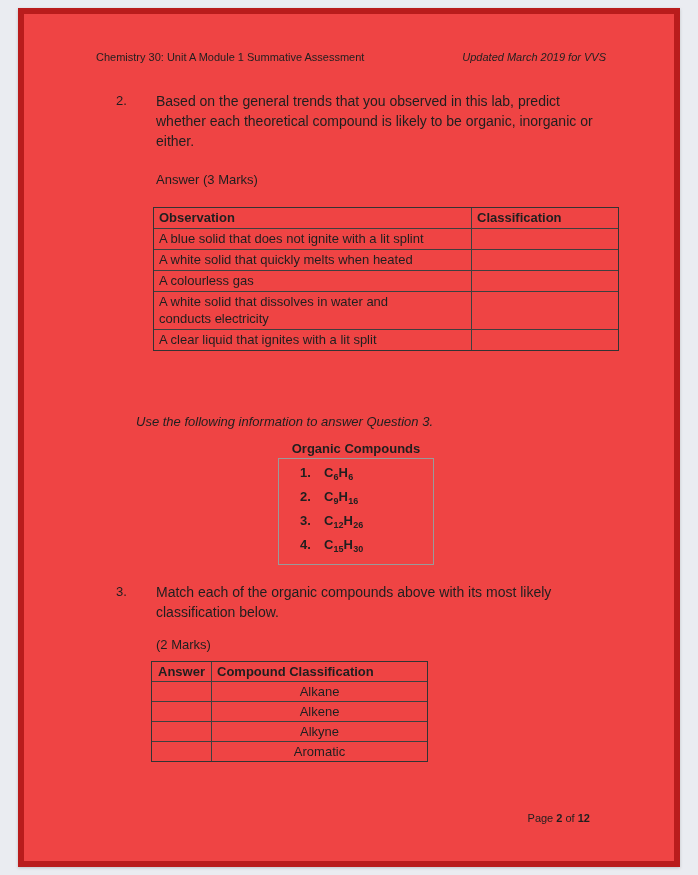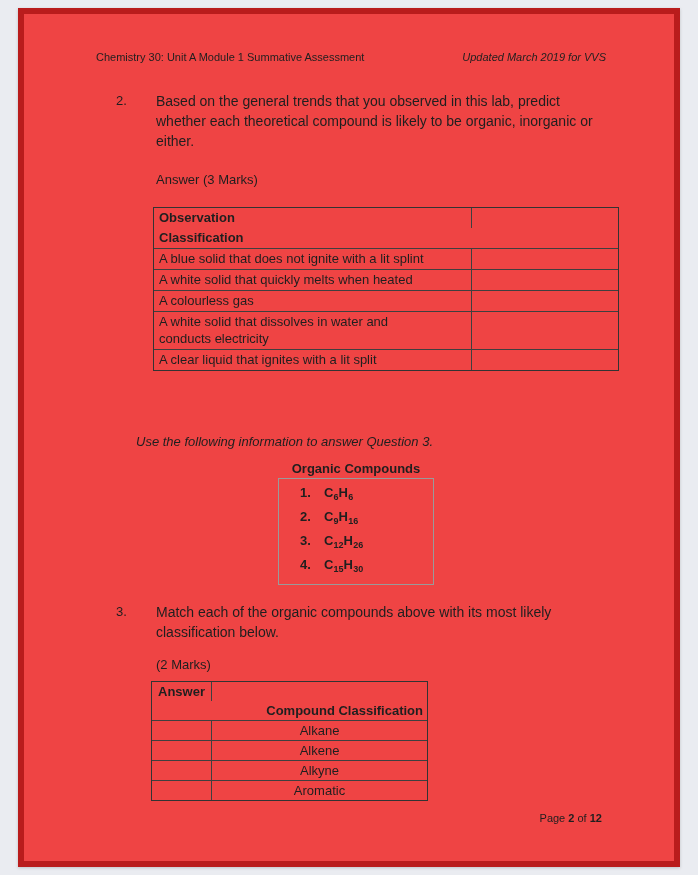--- a/index.html
+++ b/index.html
@@ -49,21 +49,21 @@
   .answer-label { margin-top: 19px; }
 
   
   .table1 {
     margin: 17px 0 0 129px;
     width: 466px;
     border: 1px solid #333;
     font-size: 13px;
   }
   .t-row { display: flex; border-top: 1px solid #3f3f3f; }
-  .t-row:first-child { border-top: none; flex-direction: column; }
+  .t-row:first-child { border-top: none; }
   .t1-obs {
     width: 318px;
     border-right: 1px solid #3f3f3f;
     padding: 1px 4px 2px 5px;
     line-height: 17px;
     min-height: 20px;
   }
   .t1-obs .cell-line { white-space: nowrap; }
   .t1-class { flex: 1; min-height: 20px; }
   .t-head { font-weight: bold; }
@@ -125,26 +125,26 @@
     line-height: 17px;
     padding: 1px 2px;
   }
   .t2-class {
     flex: 1;
     text-align: center;
     line-height: 17px;
     padding: 1px 4px;
     min-height: 19px;
   }
-  .table2 .t-head .t2-class { text-align: right; padding-left: 5px; }
+  .table2 .t-head .t2-class { text-align: left; padding-left: 5px; }
 
   .doc-footer {
     position: absolute;
     top: 798px;
-    right: 72px;
+    right: 84px;
     font-size: 11px;
   }
   .doc-footer .bold { font-weight: bold; }
 </style>
 </head>
 <body>
 
 <div class="page">
 
   <div class="doc-header">

